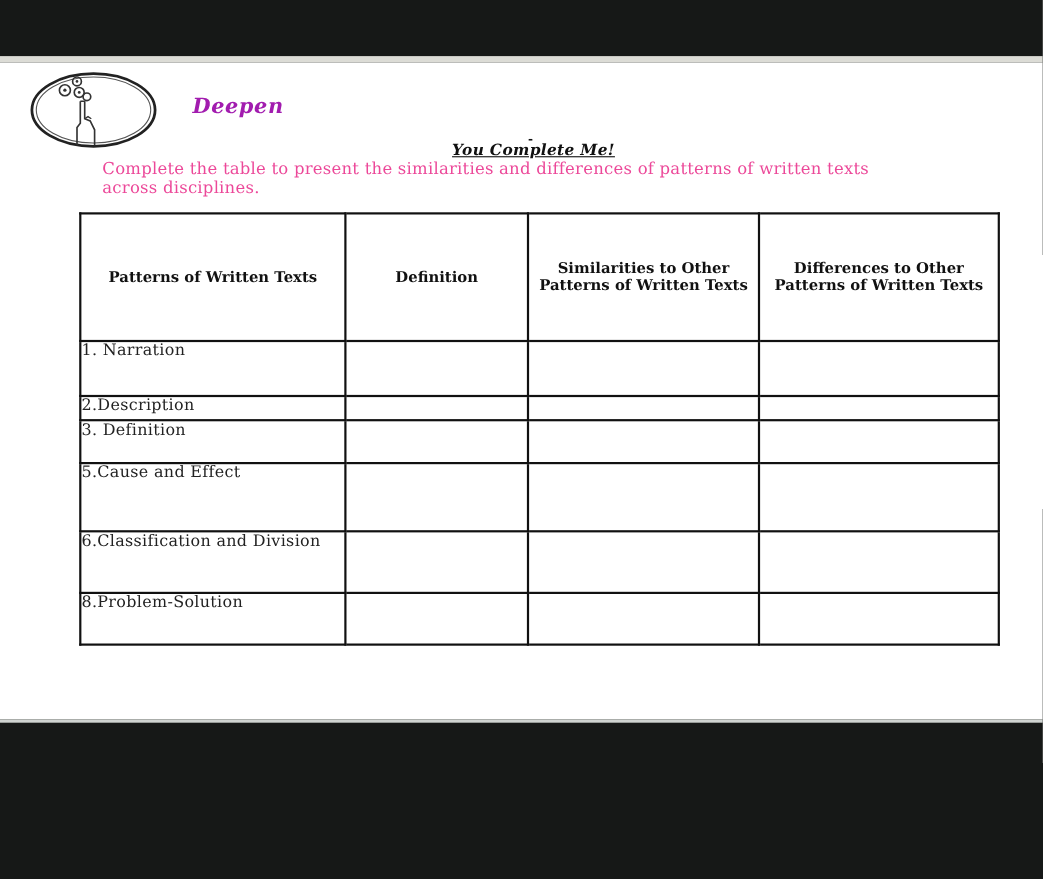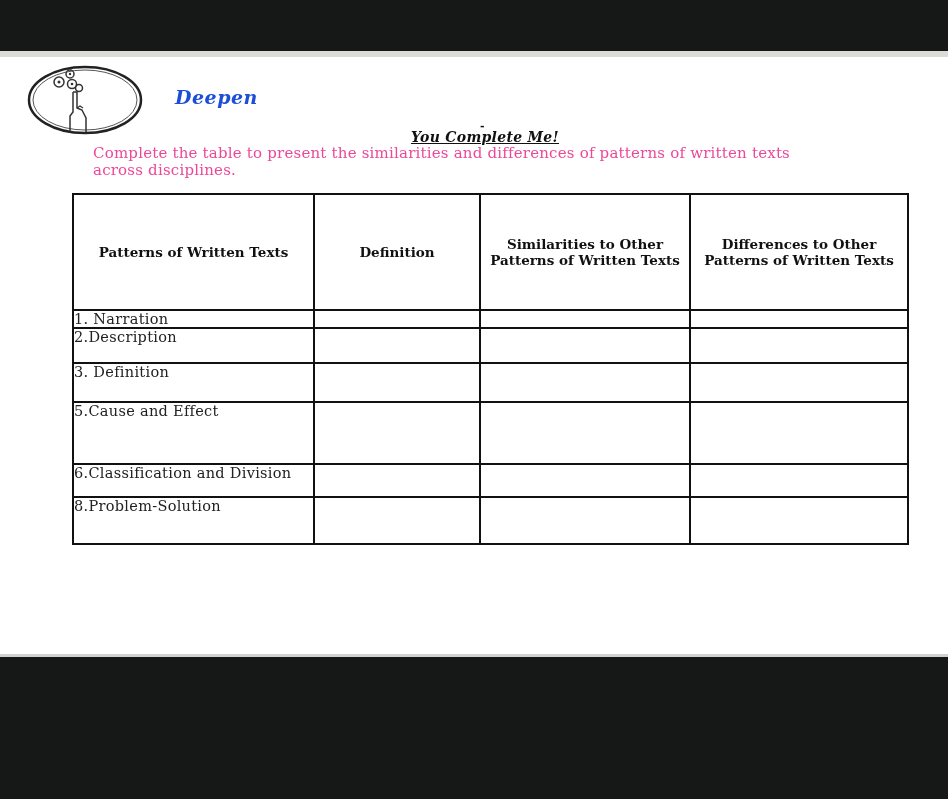--- a/index.html
+++ b/index.html
@@ -11,21 +11,21 @@
     .top-strip { position: absolute; left: 0; top: 51px; width: 948px; height: 6px; background: #dcdcd6; }
     .page {
       position: absolute; left: 0; top: 57px; width: 948px; height: 597px;
       background: #ffffff;
     }
     .bottom-strip { position: absolute; left: 0; top: 654px; width: 948px; height: 3px; background: #cfd3d0; }
     .logo { position: absolute; left: 26px; top: 7px; width: 118px; height: 72px; }
     .section-title {
       position: absolute; left: 175px; top: 29px;
       font-family: "DejaVu Serif", serif; font-weight: bold; font-style: italic;
-      font-size: 19px; color: #1d4ed8; letter-spacing: 0.5px;
+      font-size: 19px; color: #a21caf; letter-spacing: 0.5px;
     }
     .dash { position: absolute; left: 480px; top: 63px; font-size: 11px; font-weight: bold; color: #111; }
     .activity-title {
       position: absolute; left: 0; width: 970px; top: 72px; text-align: center;
       font-weight: bold; font-style: italic; text-decoration: underline;
       font-size: 14px; color: #111; letter-spacing: 0.3px;
     }
     .instructions {
       position: absolute; left: 93px; top: 88px; width: 740px;
       font-size: 15px; line-height: 17px; color: #ec4899; letter-spacing: 0.2px;
@@ -81,45 +81,45 @@
       <col style="width:210px">
       <col style="width:218px">
     </colgroup>
     <tbody>
         <tr style="height:116px">
       <th>Patterns of Written Texts</th>
       <th>Definition</th>
       <th>Similarities to Other Patterns of Written Texts</th>
       <th>Differences to Other Patterns of Written Texts</th>
     </tr>
-    <tr style="height:18px">
+    <tr style="height:50px">
       <td class="row-label">1. Narration</td>
       <td class="cell"></td>
       <td class="cell"></td>
       <td class="cell"></td>
     </tr>
-    <tr style="height:35px">
+    <tr style="height:22px">
       <td class="row-label">2.Description</td>
       <td class="cell"></td>
       <td class="cell"></td>
       <td class="cell"></td>
     </tr>
     <tr style="height:39px">
       <td class="row-label">3. Definition</td>
       <td class="cell"></td>
       <td class="cell"></td>
       <td class="cell"></td>
     </tr>
     <tr style="height:62px">
       <td class="row-label">5.Cause and Effect</td>
       <td class="cell"></td>
       <td class="cell"></td>
       <td class="cell"></td>
     </tr>
-    <tr style="height:33px">
+    <tr style="height:56px">
       <td class="row-label">6.Classification and Division</td>
       <td class="cell"></td>
       <td class="cell"></td>
       <td class="cell"></td>
     </tr>
     <tr style="height:47px">
       <td class="row-label">8.Problem-Solution</td>
       <td class="cell"></td>
       <td class="cell"></td>
       <td class="cell"></td>

